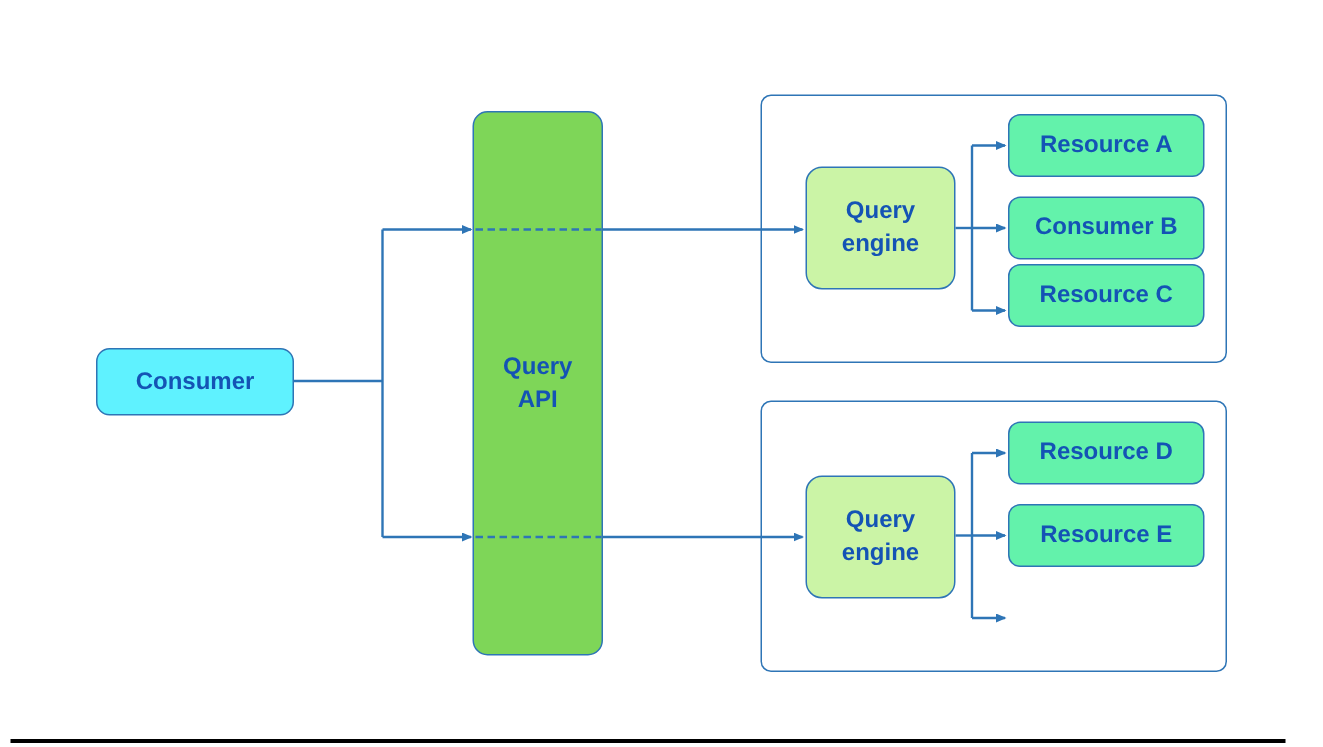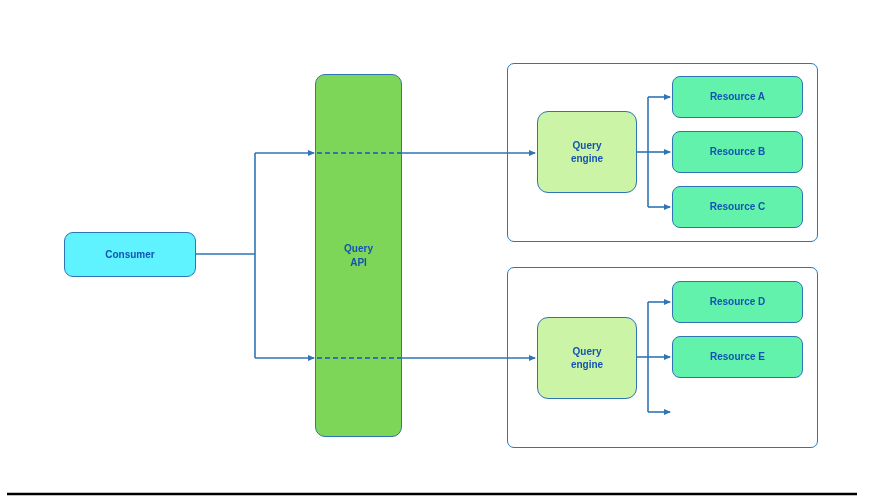--- a/index.html
+++ b/index.html
@@ -3,37 +3,37 @@
 <meta charset="utf-8">
 <style>
   html,body{margin:0;padding:0;background:#fff;}
   .canvas{
     position:relative;width:882px;height:498px;background:#ffffff;overflow:hidden;
     font-family:"Liberation Sans",sans-serif;
   }
   .node{
     position:absolute;display:flex;align-items:center;justify-content:center;
     flex-direction:column;box-sizing:border-box;text-align:center;
-    font-weight:700;font-size:10px;line-height:1.35;
+    font-weight:700;font-size:16px;line-height:1.35;
     color:var(--text-blue,#1453b5);
     border:1.5px solid var(--stroke-blue,#2e75b6);
   }
   .consumer{left:64px;top:232px;width:132px;height:45px;border-radius:9px;background:var(--consumer-fill,#5ff2ff);justify-content:center;}
   .api{left:315px;top:74px;width:87px;height:363px;border-radius:10px;background:var(--api-fill,#7ed658);}
   .container-box{
     position:absolute;left:507px;width:311px;box-sizing:border-box;background:transparent;
     border:1.5px solid var(--stroke-blue,#2e75b6);border-radius:7px;
   }
   .container-top{top:63px;height:179px;}
   .container-bottom{top:267px;height:181px;}
   .engine{left:537px;width:100px;height:82px;border-radius:11px;background:var(--engine-fill,#cbf4a6);}
   .engine-top{top:111px;}
   .engine-bottom{top:317px;}
   .resource{left:672px;width:131px;height:42px;border-radius:8px;background:var(--resource-fill,#63f2ab);}
-  .res-a{top:76px;}  .res-b{top:131px;}  .res-c{top:186px;}
+  .res-a{top:76px;}  .res-b{top:131px;}  .res-c{top:176px;}
   .res-d{top:281px;} .res-e{top:336px;}  .res-f{top:391px;}
   .edges{position:absolute;left:0;top:0;pointer-events:none;}
 </style>
 </head>
 <body>
 
 <div class="canvas">
 
   <div class="node consumer">
     <span>Consumer</span>
@@ -46,21 +46,21 @@
 
   <div class="container-box container-top"></div>
   <div class="node engine engine-top">
     <span>Query</span>
     <span>engine</span>
   </div>
   <div class="node resource res-a">
     <span>Resource A</span>
   </div>
   <div class="node resource res-b">
-    <span>Resource B</span>
+    <span>Consumer B</span>
   </div>
   <div class="node resource res-c">
     <span>Resource C</span>
   </div>
 
   <div class="container-box container-bottom"></div>
   <div class="node engine engine-bottom">
     <span>Query</span>
     <span>engine</span>
   </div>

